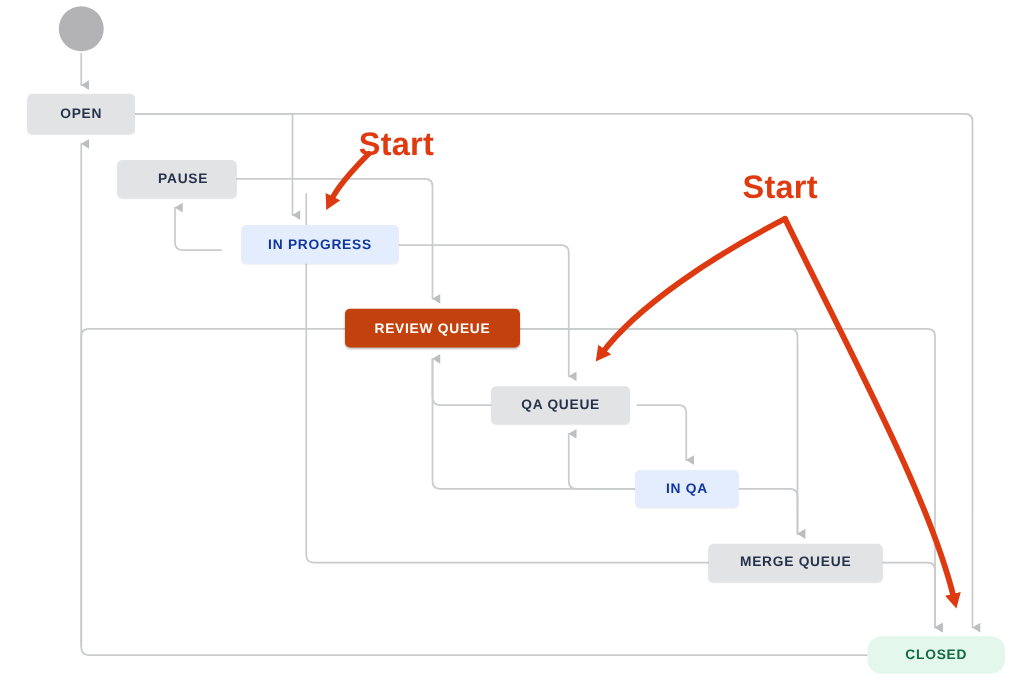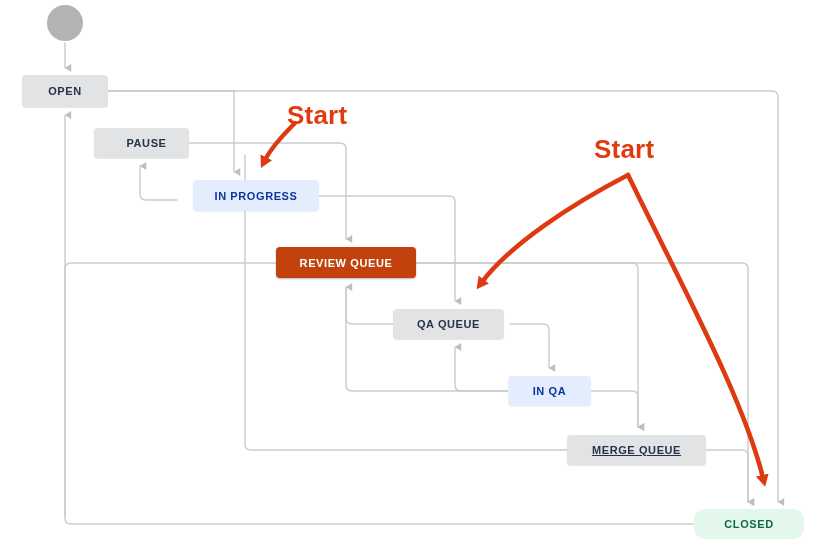--- a/index.html
+++ b/index.html
@@ -158,21 +158,21 @@
   </div>
 
   <div class="node node-grey" style="left:377px; top:309px; width:111px; height:30px;margin-left:16px;">
     <span>QA QUEUE</span>
   </div>
 
   <div class="node node-blue" style="left:508px; top:376px; width:83px; height:30px;">
     <span>IN QA</span>
   </div>
 
-  <div class="node node-grey" style="left:567px; top:435px; width:139px; height:30px;text-decoration:underline;">
+  <div class="node node-grey" style="left:567px; top:435px; width:139px; height:30px;">
     <span>MERGE QUEUE</span>
   </div>
 
   <div class="node node-green" style="left:694px; top:509px; width:110px; height:30px;border-radius:11px;">
     <span>CLOSED</span>
   </div>
 
   <div class="annot-label" style="left:287px; top:100px;">Start</div>
 
   <div class="annot-label" style="left:594px; top:134px;">Start</div>

